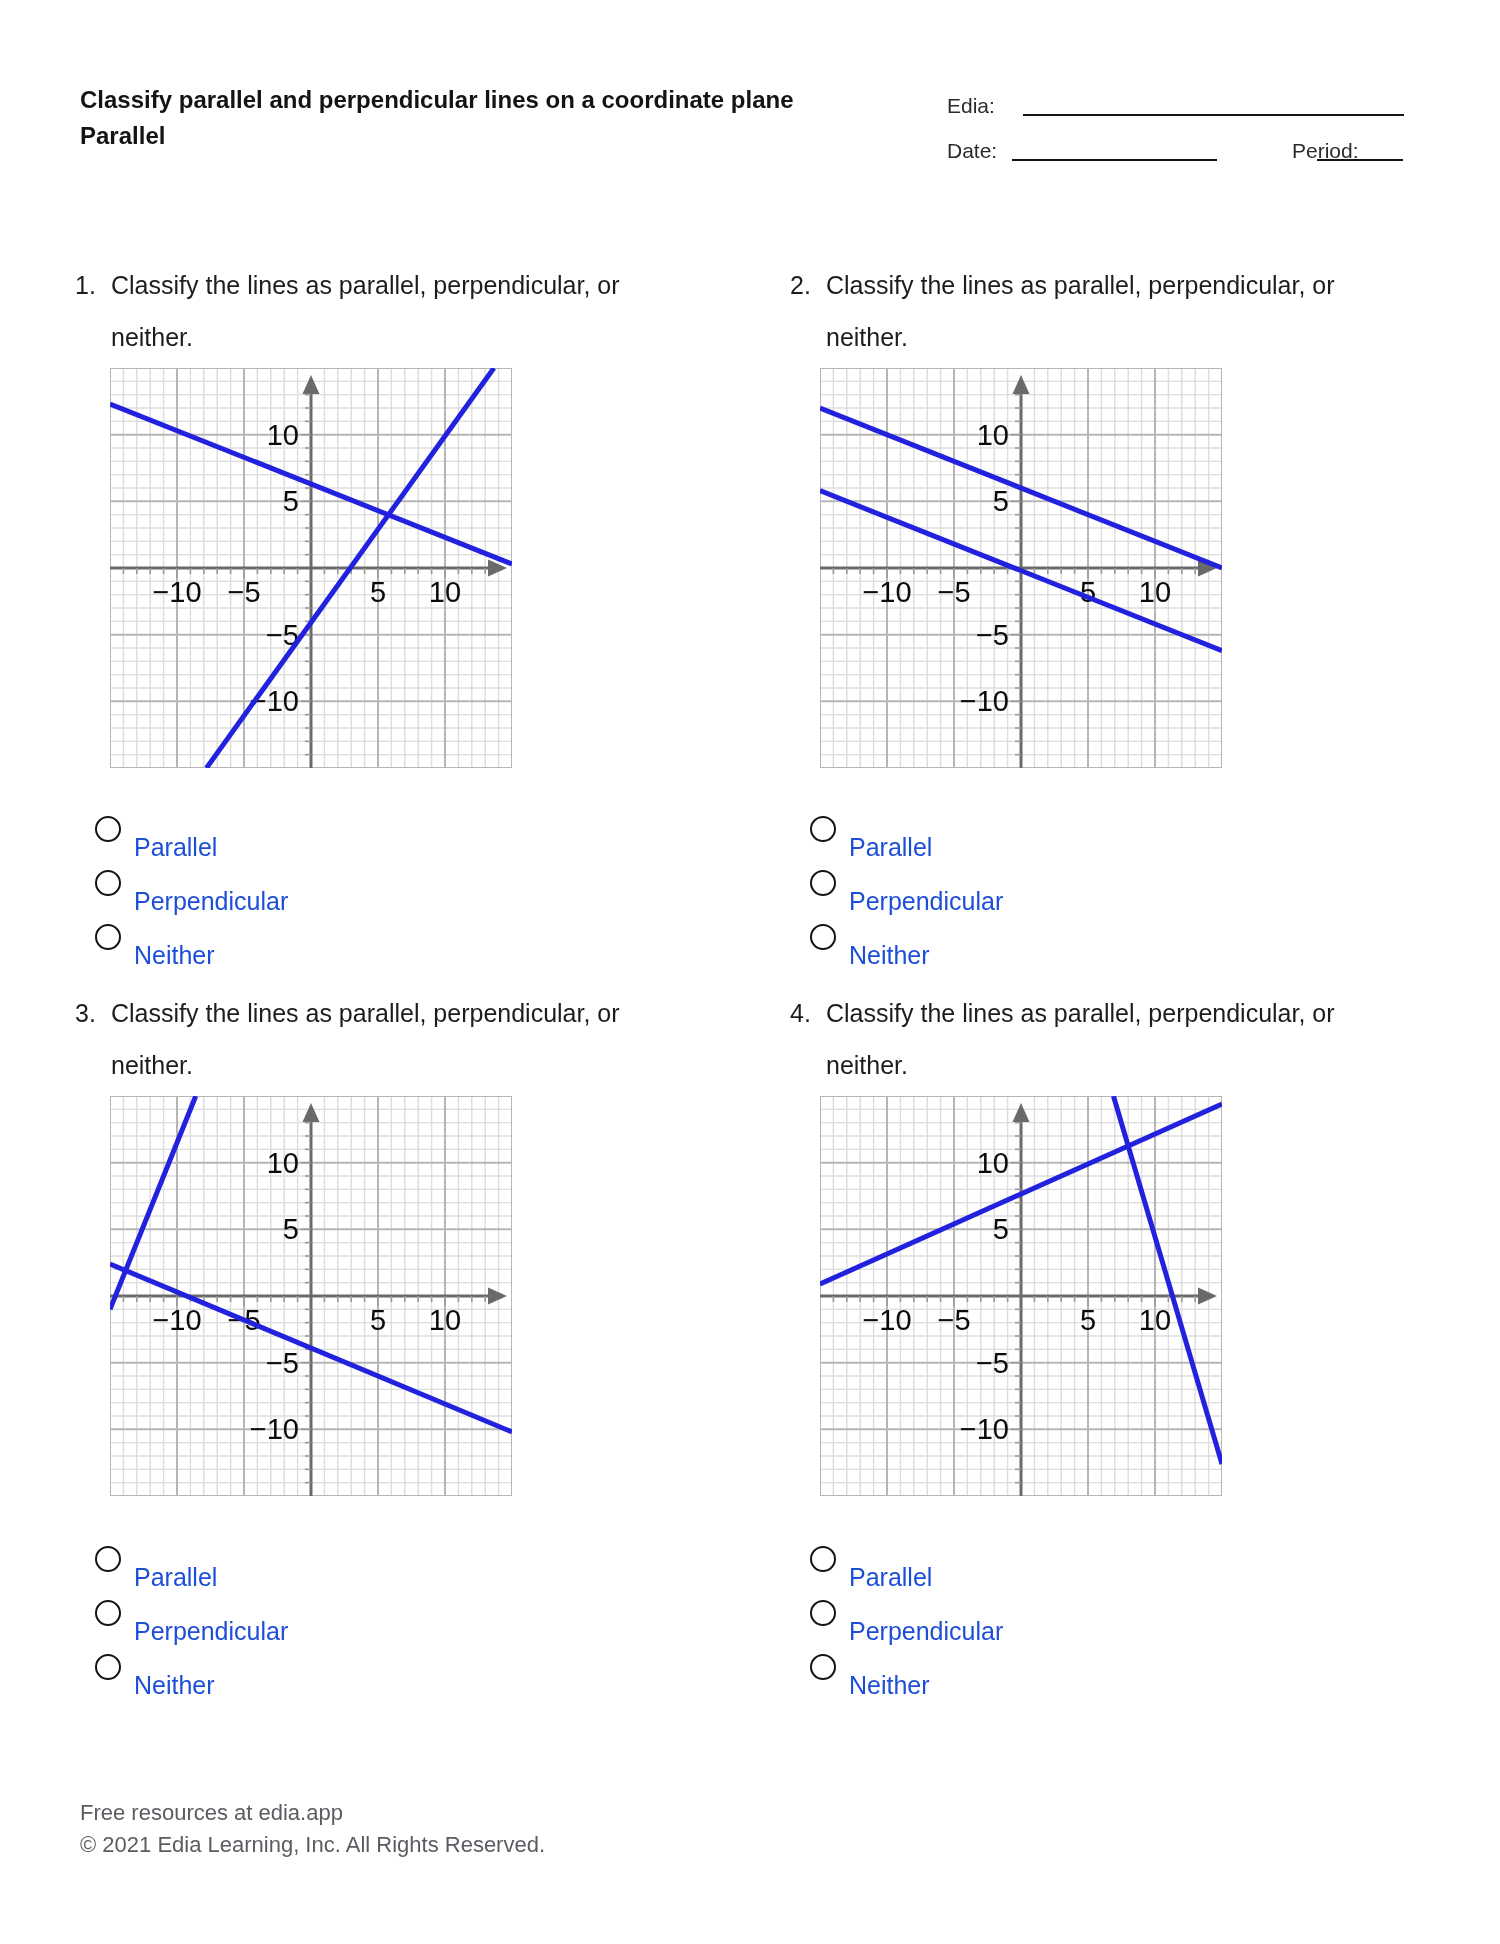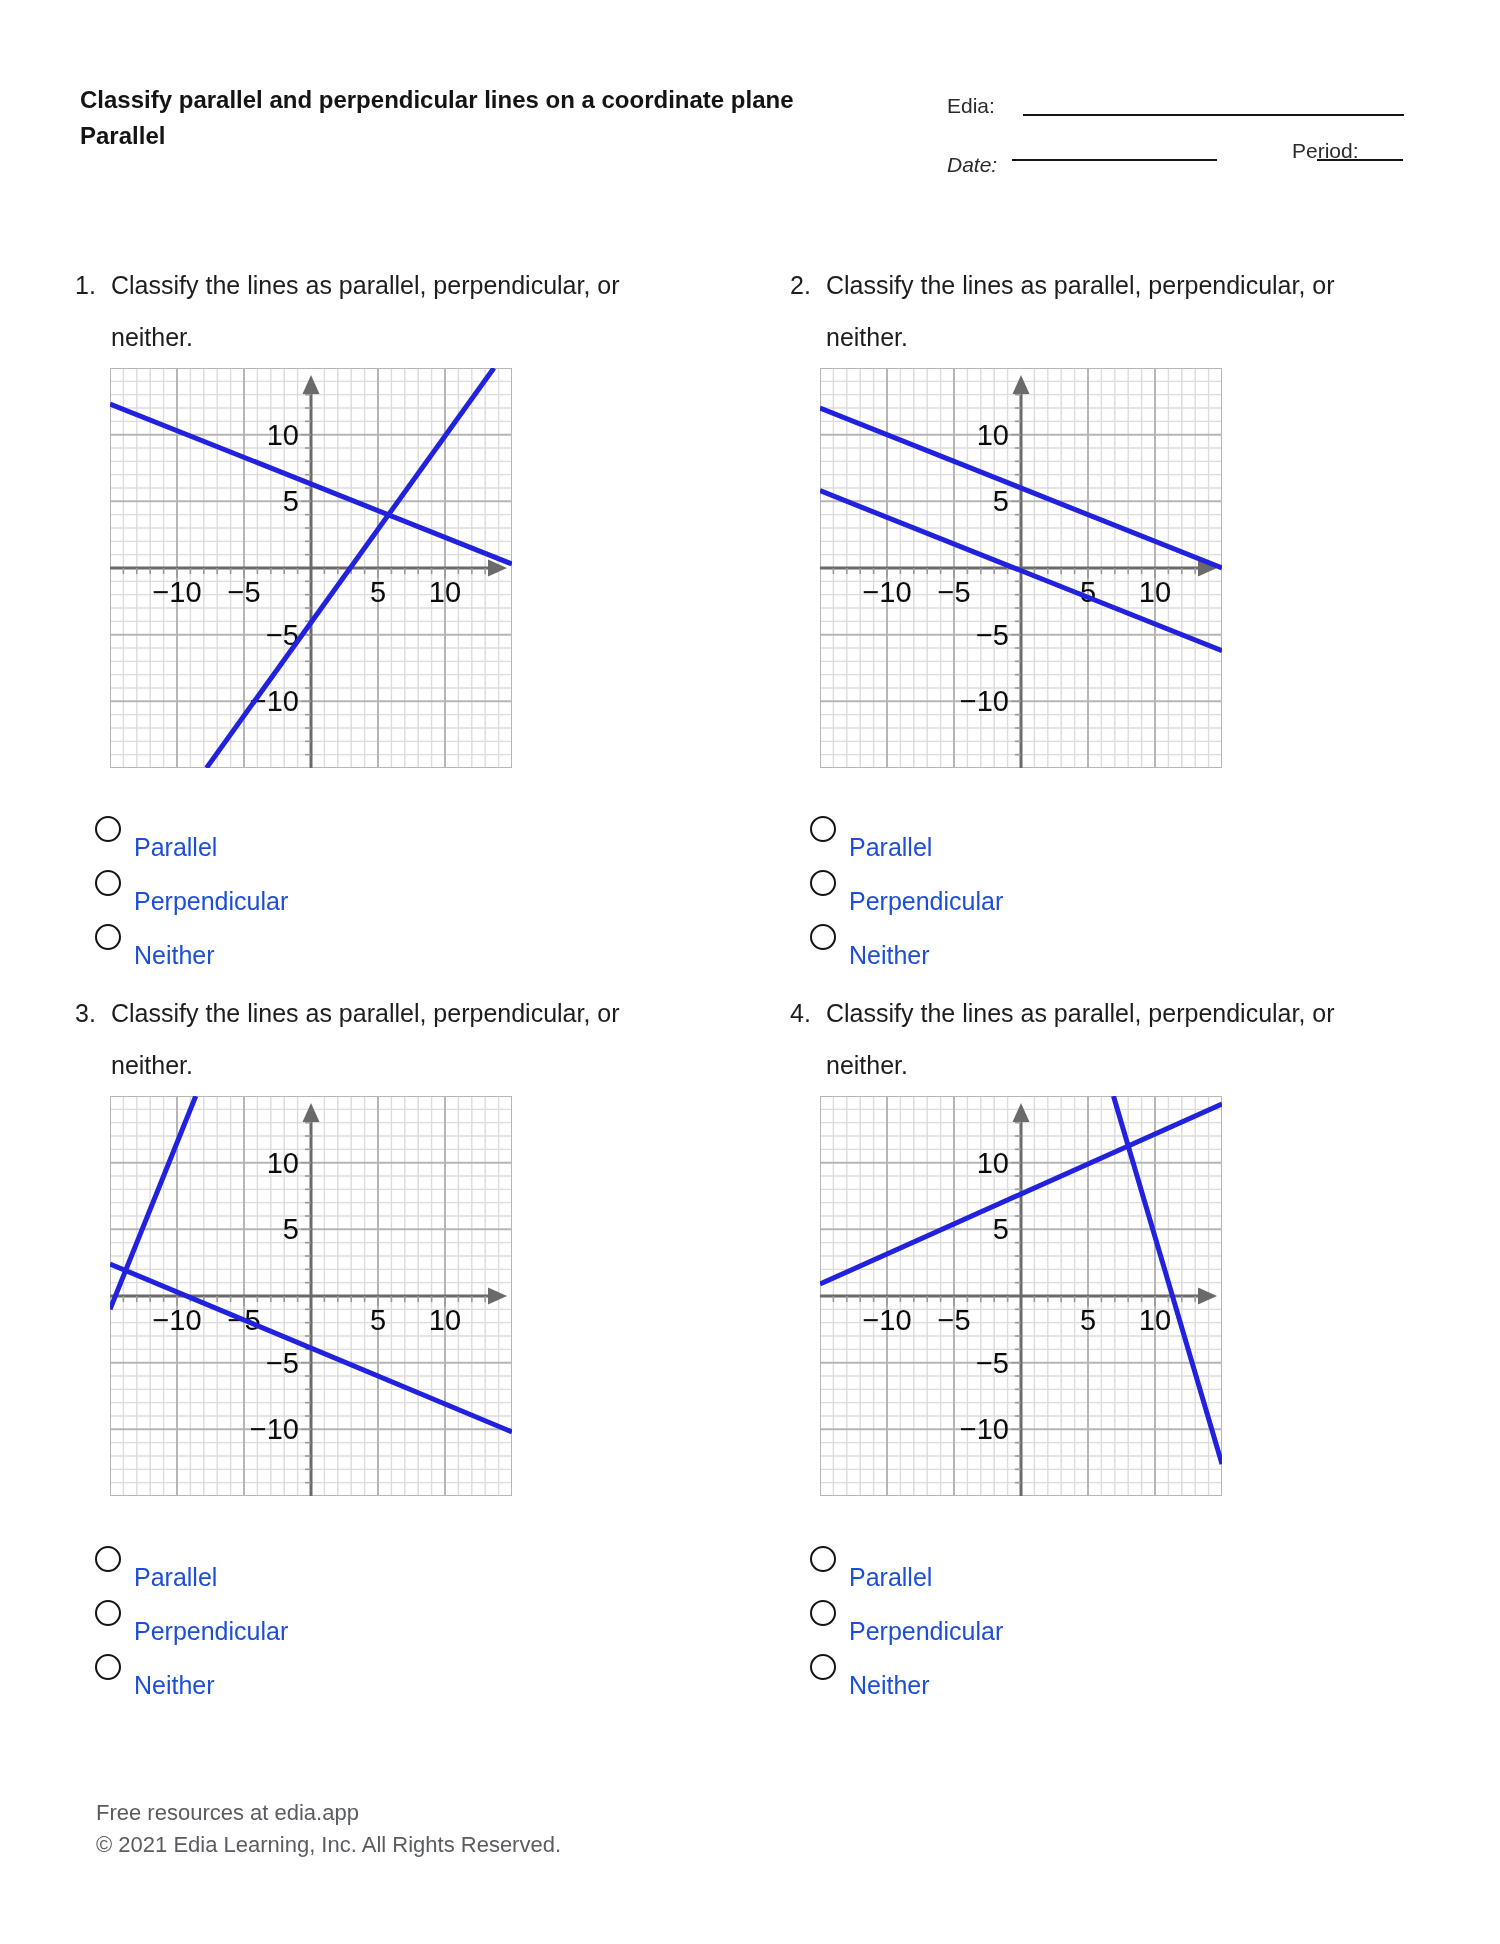--- a/index.html
+++ b/index.html
@@ -4,21 +4,21 @@
 <style>
   html,body{margin:0;padding:0;background:#ffffff;}
   .page{position:relative;width:1500px;height:1944px;background:#ffffff;
         font-family:"Liberation Sans",sans-serif;color:#1c1c1c;overflow:hidden;}
 
   
   .title{position:absolute;left:80px;top:82px;font-size:24px;font-weight:bold;
          line-height:36px;color:#141414;}
   .hlabel{position:absolute;font-size:21px;color:#2b2b2b;}
   #name-label{left:947px;top:94px;}
-  #date-label{left:947px;top:153px;font-style:italic;}
+  #date-label{left:947px;top:139px;}
   #period-label{left:1292px;top:139px;}
   .wline{position:absolute;border-top:2px solid #151515;height:0;}
   #name-line{left:1023px;top:114px;width:381px;}
   #date-line{left:1012px;top:159px;width:205px;}
   #period-line{left:1317px;top:159px;width:86px;}
 
   
   .q-text{position:absolute;width:648px;font-size:25px;line-height:52px;
           color:#1d1d1d;display:flex;}
   #q1t{left:75px;top:259px;} #q2t{left:790px;top:259px;}
@@ -36,21 +36,21 @@
   .options{position:absolute;}
   #o1{left:95px;top:816px;} #o2{left:810px;top:816px;}
   #o3{left:95px;top:1546px;} #o4{left:810px;top:1546px;}
   .opt{display:flex;align-items:center;height:26px;margin-bottom:28px;}
   .radio{width:26px;height:26px;border:2.5px solid #141414;border-radius:50%;
          box-sizing:border-box;flex:none;background:#ffffff;}
   .optlabel{margin-left:13px;font-size:25px;color:#1d4ed8;margin-top:36px;}
 
   
   .footer{position:absolute;left:80px;top:1797px;font-size:22px;line-height:32px;
-          color:#595d61;margin-left:16px;}
+          color:#595d61;}
 </style>
 </head>
 <body>
 
 <div class="page">
 
   <div class="title">
     <div>Classify parallel and perpendicular lines on a coordinate plane</div>
     <div>Parallel</div>
   </div>

